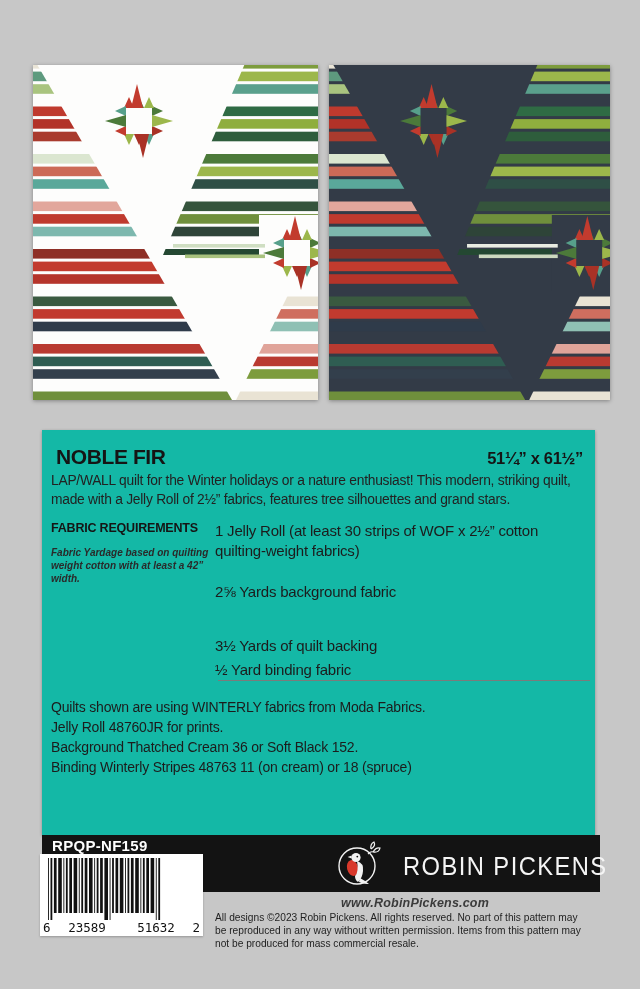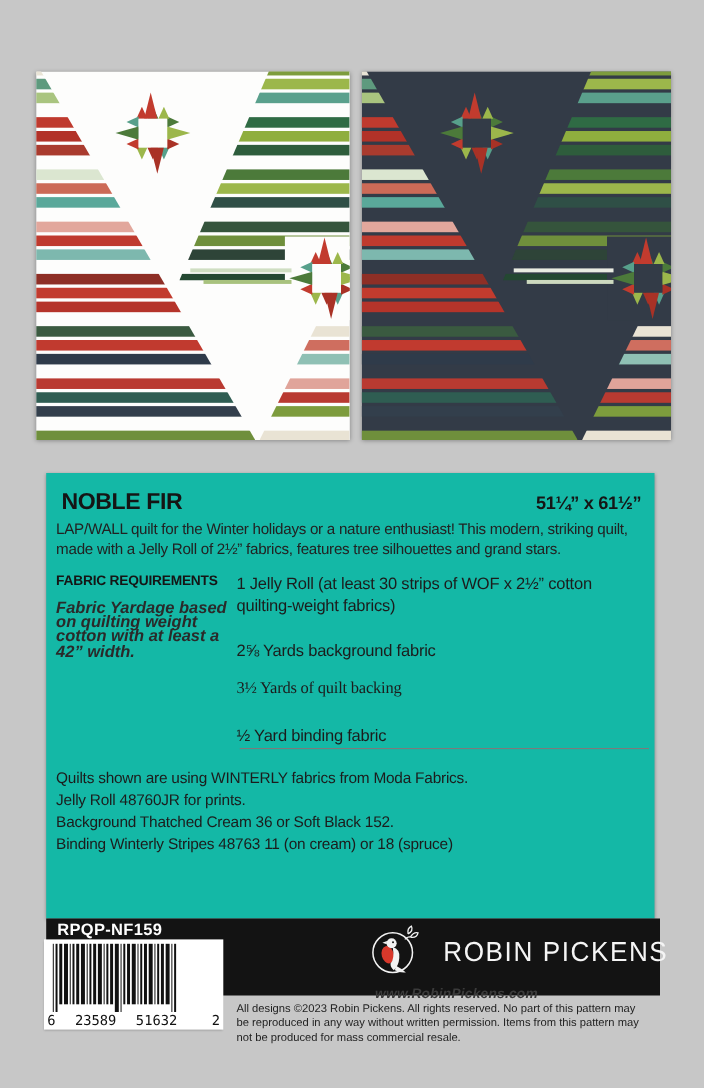--- a/index.html
+++ b/index.html
@@ -13,51 +13,51 @@
   .info{position:absolute;left:42px;top:430px;width:553px;height:405px;background:#14b8a6;
         box-shadow:0 1px 3px rgba(0,0,0,.3);}
   .title-row{position:absolute;left:14px;right:12px;top:15px;display:flex;
              justify-content:space-between;align-items:baseline;}
   .title{font-size:21px;font-weight:bold;letter-spacing:-.4px;color:#151515;}
   .size{font-size:16.5px;font-weight:bold;letter-spacing:-.3px;color:#151515;}
   .desc{position:absolute;left:9px;right:14px;top:42px;font-size:13.8px;line-height:18.6px;
         letter-spacing:-.25px;color:#222;}
   .req-head{position:absolute;left:9px;top:91px;font-size:12.5px;font-weight:bold;
             letter-spacing:-.2px;color:#151515;}
-  .req-note{position:absolute;left:9px;top:116px;width:158px;font-size:15px;line-height:13.2px;
+  .req-note{position:absolute;left:9px;top:116px;width:158px;font-size:10px;line-height:13.2px;
             font-style:italic;font-weight:bold;color:#2a2a2a;}
   .req-col{position:absolute;left:173px;top:91px;width:374px;}
   .req-item{position:absolute;left:0;width:372px;font-size:15px;line-height:19.5px;
             letter-spacing:-.2px;color:#1c1c1c;}
   .req-item.i0{top:0;}
   .req-item.i1{top:61px;}
-  .req-item.i2{top:96px;font-family:Liberation Serif, serif;}
+  .req-item.i2{top:115px;}
   .req-item.i3{top:139px;}
   .req-divider{position:absolute;left:176px;top:250px;width:372px;height:0;
                border-top:1.5px solid #7b7b7b;}
   .fabrics-note{position:absolute;left:9px;top:267px;right:12px;font-size:14px;
                 line-height:20px;letter-spacing:-.2px;color:#1c1c1c;}
 
-  .footer-bar{position:absolute;left:42px;top:835px;width:558px;height:70px;background:#131313;}
+  .footer-bar{position:absolute;left:42px;top:835px;width:558px;height:57px;background:#131313;}
   .sku{position:absolute;left:10px;top:2px;color:#fefefe;font-weight:bold;font-size:15px;
        letter-spacing:.3px;}
   .brandrow{position:absolute;left:293px;top:5px;display:flex;gap:22px;align-items:center;}
   .brandtext{display:flex;flex-direction:column;}
   .brand{font-size:25px;color:#f5f5f5;letter-spacing:1.5px;white-space:nowrap;
          transform:scaleX(.95);transform-origin:left center;}
   .brand-sub{margin-top:1px;font-size:11.5px;color:#8f8f8f;letter-spacing:5.5px;
              text-align:center;white-space:nowrap;}
   .barcode-box{position:absolute;left:40px;top:854px;width:163px;height:82px;background:#ffffff;
                box-shadow:0 1px 2px rgba(0,0,0,.25);}
   .barcode-digits{position:absolute;left:0;right:0;bottom:1px;display:flex;align-items:flex-end;
                   font-family:"DejaVu Sans Mono",monospace;font-size:12.5px;color:#111;}
   .barcode-digits span{background:#fff;padding:0 2px;}
   .bd-first{margin-left:1px;}
   .bd-g1{flex:1;text-align:center;}
-  .bd-g2{flex:1;text-align:left;}
+  .bd-g2{flex:1;text-align:center;}
   .bd-last{margin-right:1px;}
   .website{position:absolute;left:341px;top:896px;width:200px;text-align:left;
            font-size:12.5px;font-style:italic;font-weight:bold;color:#3b3b3b;letter-spacing:.2px;}
   .copyright{position:absolute;left:215px;top:912px;width:376px;font-size:10.2px;
              line-height:12.8px;color:#1f1f1f;}
 </style>
 </head>
 <body>
 
 <div class="page">

